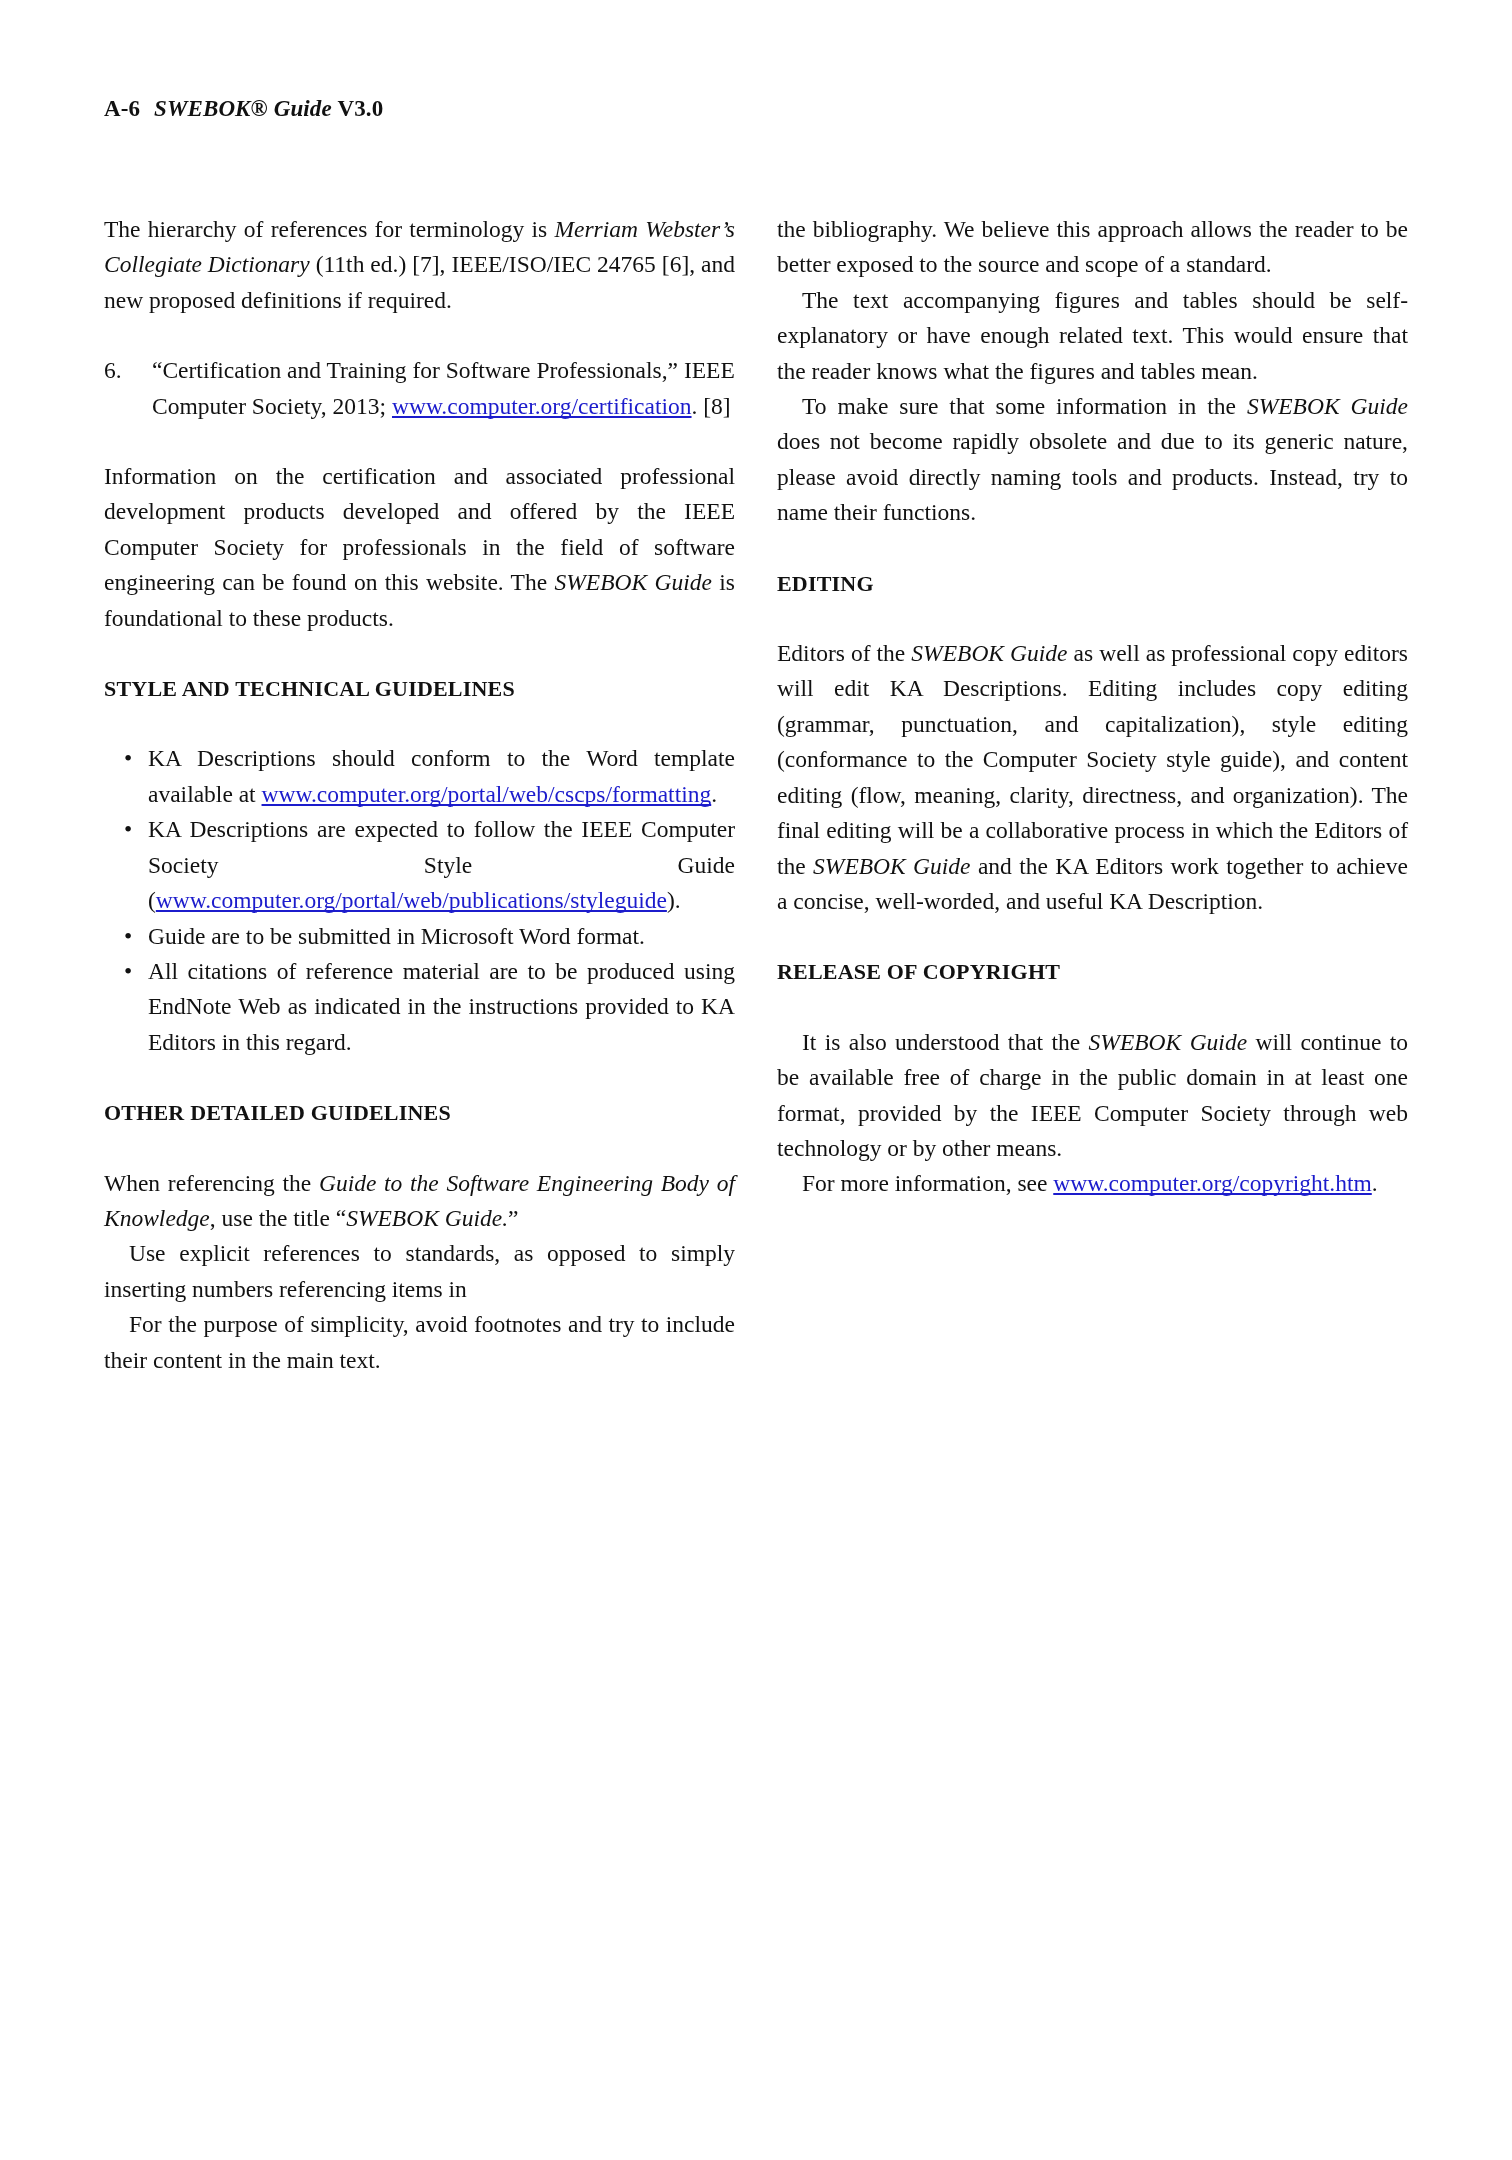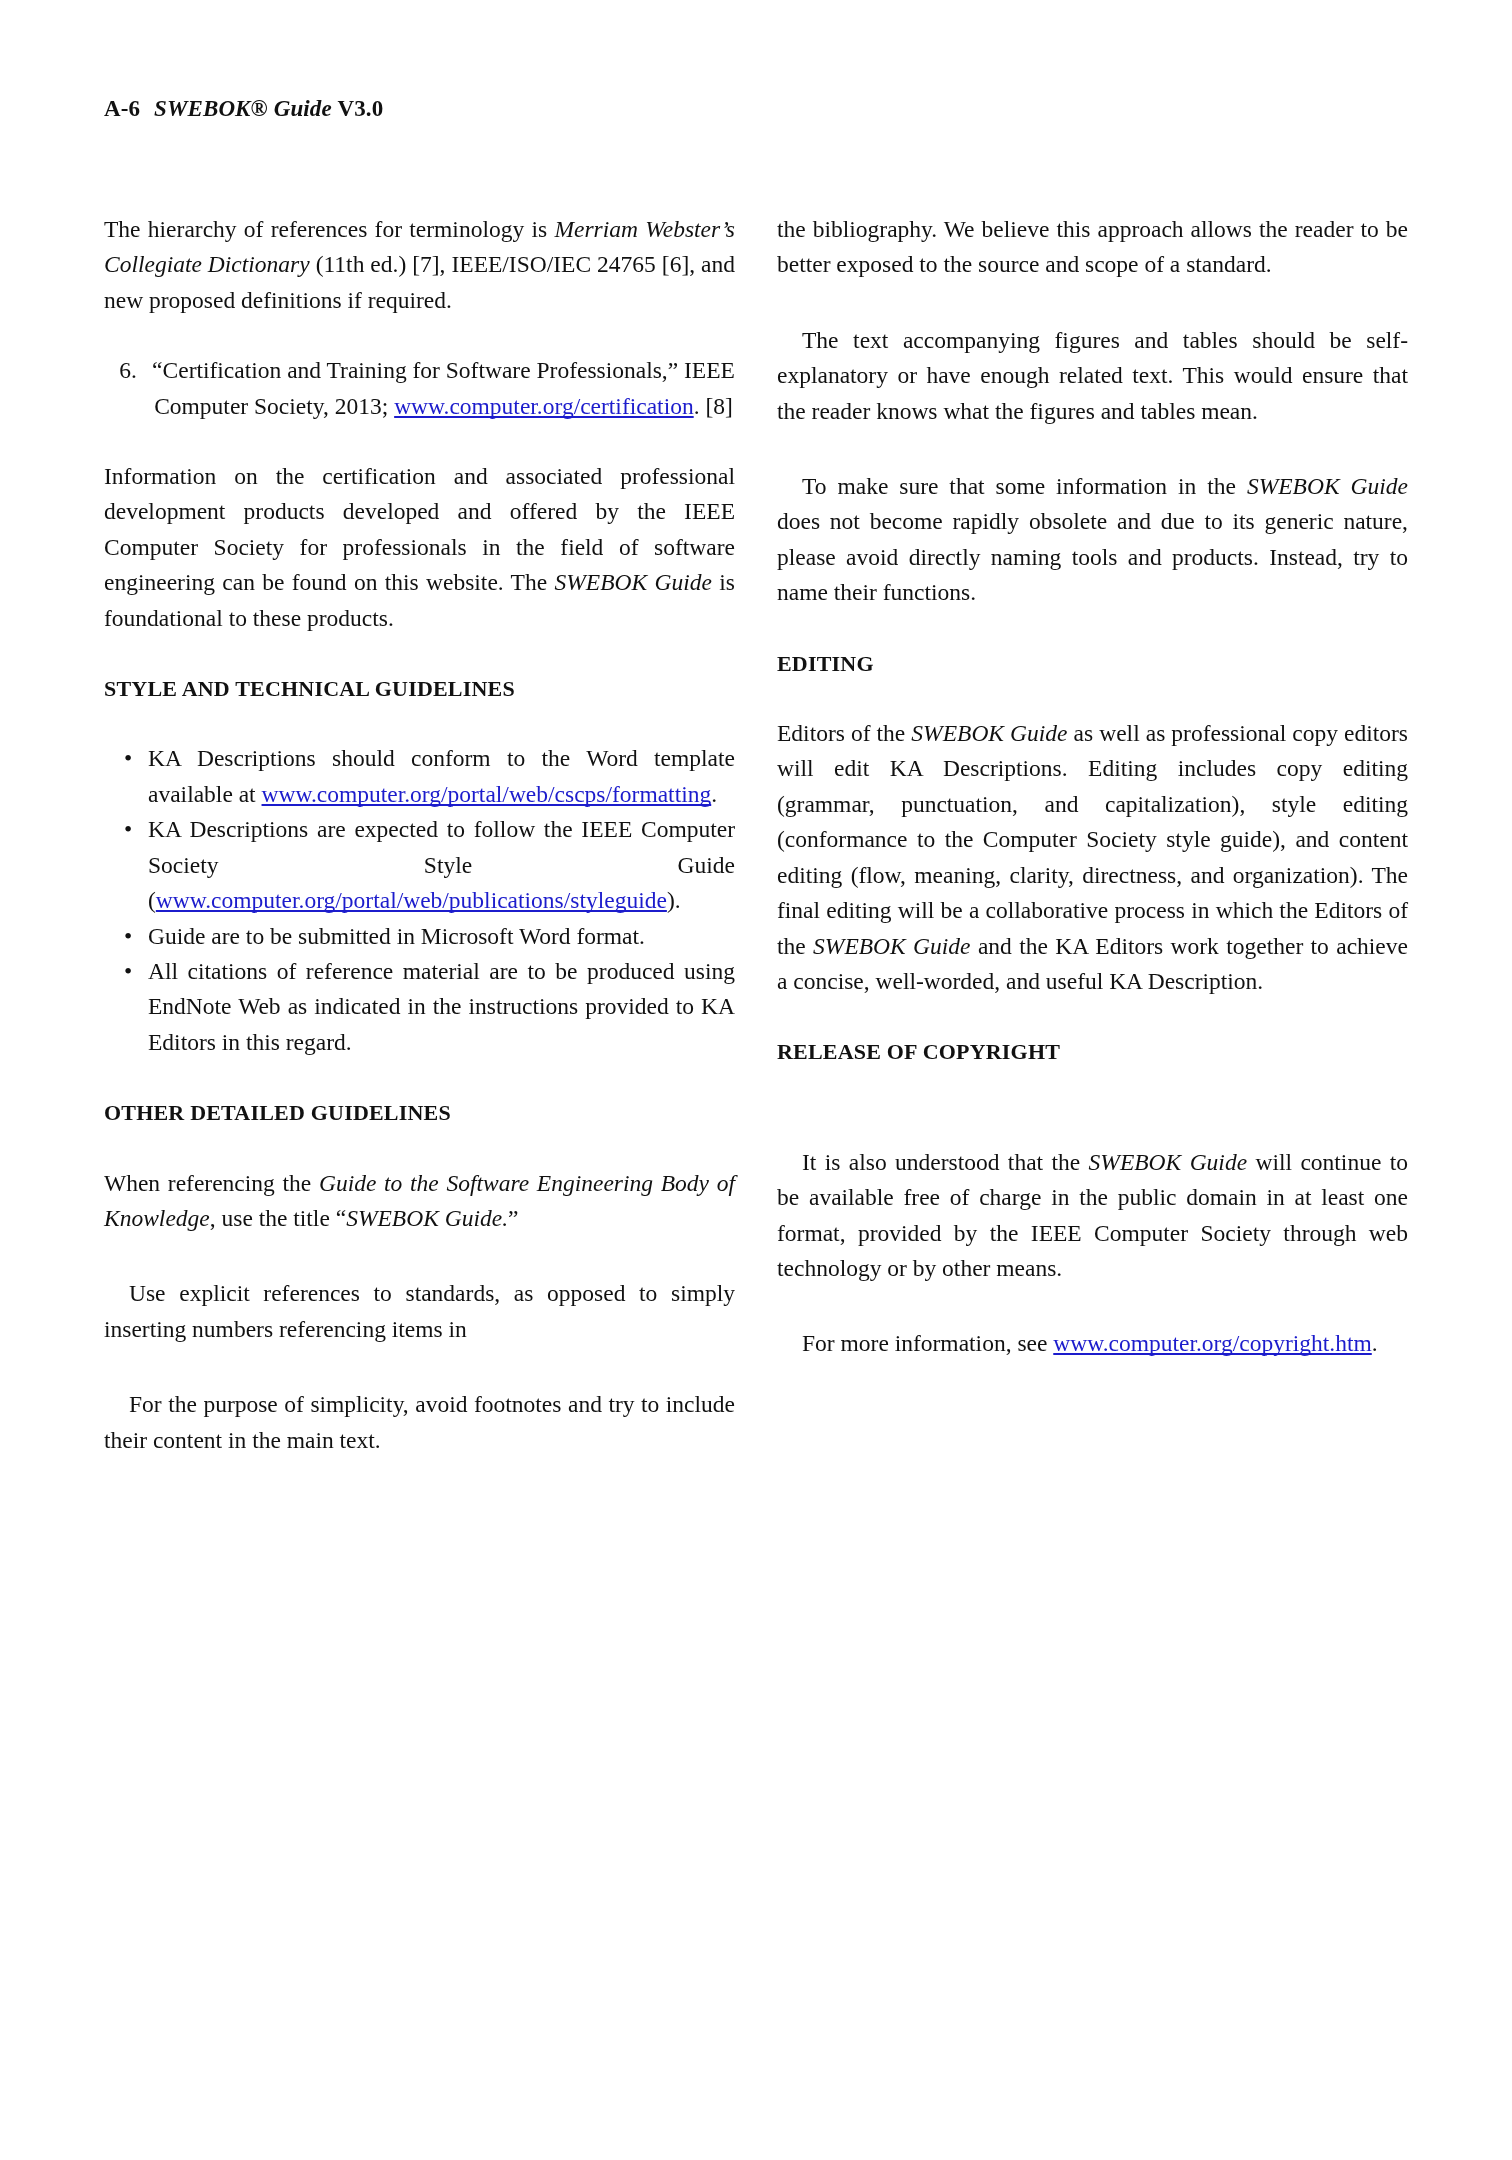--- a/index.html
+++ b/index.html
@@ -52,21 +52,21 @@
   p, li {
     margin: 0;
     font-size: 23.5px;
     line-height: 35.4px;
     text-align: justify;
     text-justify: inter-word;
     -webkit-hyphens: none;
     hyphens: none;
   }
 
-  p.indent { text-indent: 25px; margin-top: 40px; }
+  p.indent { text-indent: 25px; }
   p.noindent { text-indent: 0; }
 
   .spacer-para { height: 35px; }
 
   h2.heading {
     margin: 0;
     font-size: 22px;
     font-weight: bold;
     line-height: 35.4px;
     text-align: left;
@@ -82,21 +82,21 @@
     color: #1c1ccc;
     text-decoration: underline;
     text-decoration-skip-ink: none;
   }
 
   
   .numitem {
     display: block;
     font-size: 23.5px;
     line-height: 35.4px;
-    text-align: center;
+    text-align: left;
     padding-left: 48px;
     text-indent: -48px;
   }
   .numitem .num { display: inline-block; width: 48px; text-indent: 0; }
 
   
   ul.bullets {
     margin: 0;
     padding: 0;
     list-style: none;

